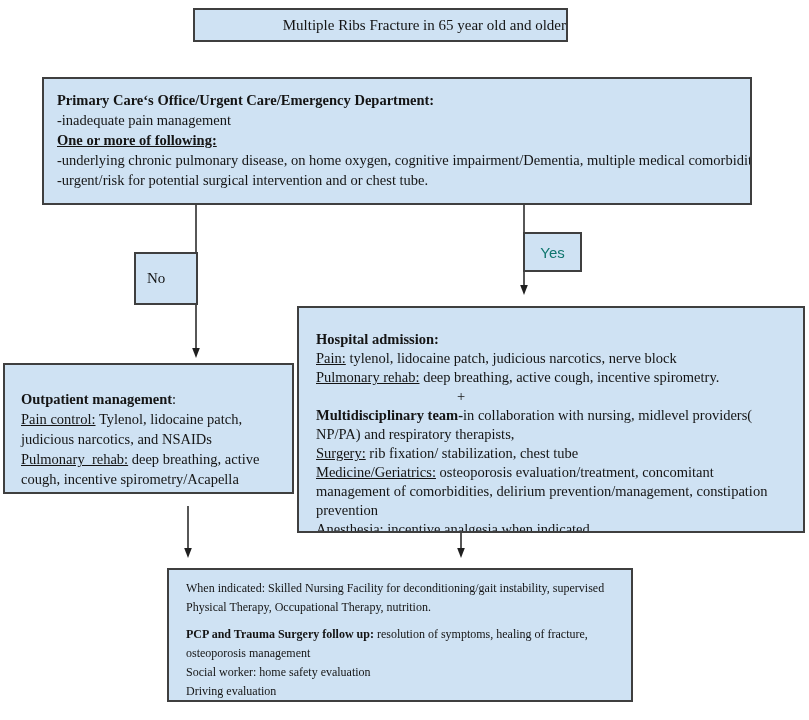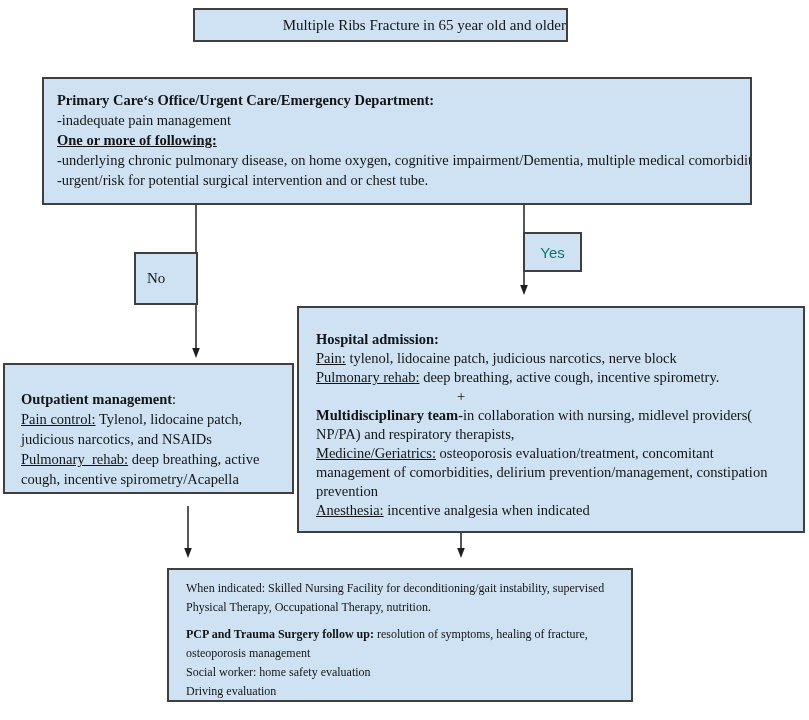--- a/index.html
+++ b/index.html
@@ -103,20 +103,21 @@
     <div class="para"><span class="u">Pain control:</span><span> Tylenol, lidocaine patch, judicious narcotics, and NSAIDs</span></div>
     <div class="para"><span class="u">Pulmonary&nbsp; rehab:</span><span> deep breathing, active cough, incentive spirometry/Acapella</span></div>
   </div>
 
   <div class="box hospital-box">
     <div class="para"><span class="b">Hospital admission:</span></div>
     <div class="para"><span class="u">Pain:</span><span> tylenol, lidocaine patch, judicious narcotics, nerve block</span></div>
     <div class="para"><span class="u">Pulmonary rehab:</span><span> deep breathing, active cough, incentive spirometry.</span></div>
     <div class="para plus-line"><span>+</span></div>
     <div class="para"><span class="b">Multidisciplinary team-</span><span>in collaboration with nursing, midlevel providers( NP/PA) and respiratory therapists,</span></div>
+    <div class="para"><span class="u">Surgery:</span><span> rib fixation/ stabilization, chest tube</span></div>
     <div class="para"><span class="u">Medicine/Geriatrics:</span><span> osteoporosis evaluation/treatment, concomitant management of comorbidities, delirium prevention/management, constipation prevention</span></div>
     <div class="para"><span class="u">Anesthesia:</span><span> incentive analgesia when indicated</span></div>
     <div class="para"></div>
   </div>
 
   <div class="box followup-box">
     <div class="para">When indicated: Skilled Nursing Facility for deconditioning/gait instability, supervised Physical Therapy, Occupational Therapy, nutrition.</div>
     <div class="spacer"></div>
     <div class="para"><span class="b">PCP and Trauma Surgery follow up:</span><span> resolution of symptoms, healing of fracture, osteoporosis management</span></div>
     <div class="para">Social worker: home safety evaluation</div>

